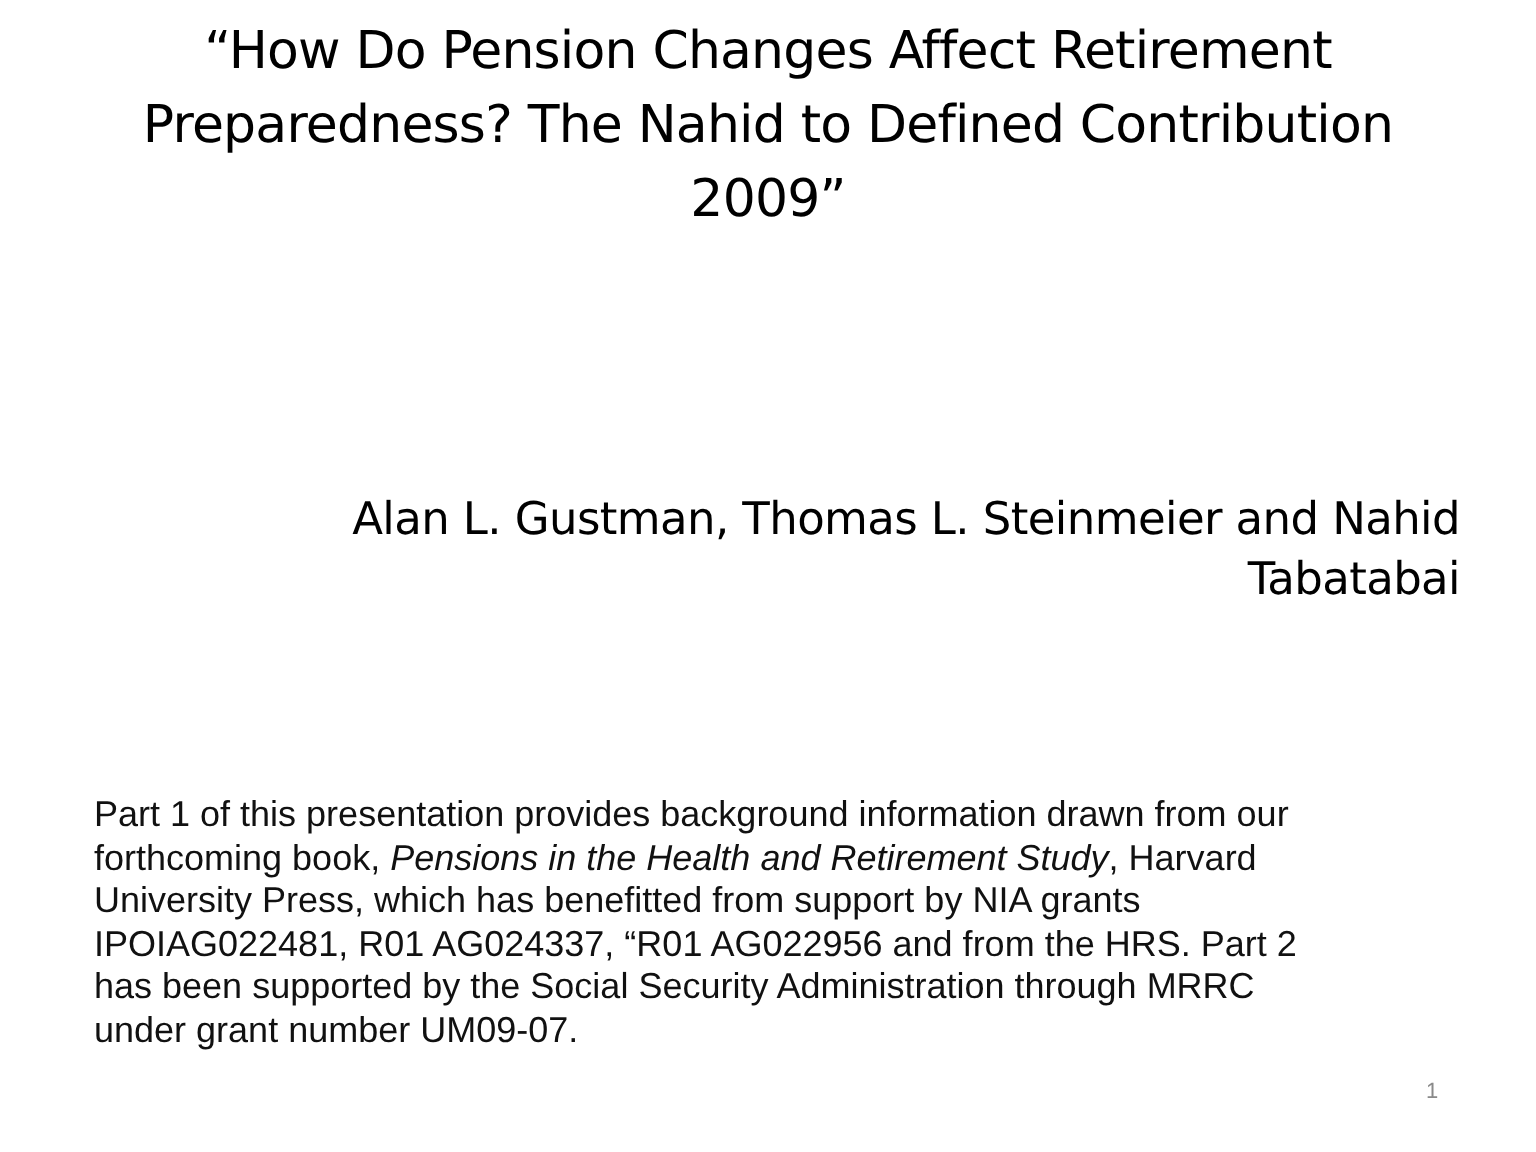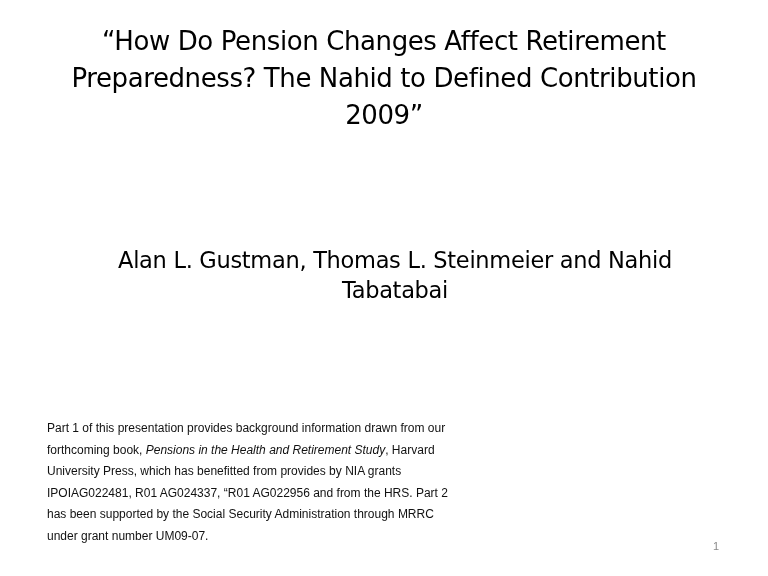--- a/index.html
+++ b/index.html
@@ -1,38 +1,38 @@
 <!DOCTYPE html>
 <html><head>
   <meta charset="utf-8">
   <style>
     html, body { margin: 0; padding: 0; background: #ffffff; }
     body {
       width: 768px; height: 576px; position: relative; overflow: hidden;
       font-family: "DejaVu Sans", sans-serif; color: #000;
     }
     .title {
-      position: absolute; left: 40px; top: 23px; width: 688px;
+      position: absolute; left: 40px; top: 8px; width: 688px;
       text-align: center;
       font-family: "DejaVu Sans", sans-serif;
       font-size: 26px; line-height: 37px; letter-spacing: -0.4px;
       font-weight: normal;
     }
     .title .line { display: block; white-space: nowrap; }
     .authors {
       position: absolute; left: 60px; top: 245px; width: 670px;
-      text-align: center;
+      text-align: right;
       font-family: "DejaVu Sans", sans-serif;
       font-size: 22.5px; line-height: 30px; letter-spacing: -0.3px;
     }
     .authors .line { display: block; white-space: nowrap; }
     .note {
-      position: absolute; left: 47px; top: 418px; width: 690px;
+      position: absolute; left: 47px; top: 397px; width: 690px;
       font-family: "Liberation Sans", sans-serif;
-      font-size: 12px; line-height: 21.6px; color: #111;
+      font-size: 18px; line-height: 21.6px; color: #111;
     }
     .note .line { display: block; white-space: nowrap; }
     .note i { font-style: italic; }
     .slide-number {
       position: absolute; left: 713px; top: 540px;
       font-family: "Liberation Sans", sans-serif;
       font-size: 11px; color: #8a8a8a;
     }
   </style>
 </head>
@@ -45,19 +45,19 @@
 </div>
 
 <div class="authors">
   <span class="line">Alan L. Gustman, Thomas L. Steinmeier and Nahid</span>
   <span class="line">Tabatabai</span>
 </div>
 
 <div class="note">
   <span class="line">Part 1 of this presentation provides background information drawn from our</span>
   <span class="line"><span>forthcoming book, </span><i>Pensions in the Health and Retirement Study</i><span>, Harvard</span></span>
-  <span class="line">University Press, which has benefitted from provides by NIA grants</span>
+  <span class="line">University Press, which has benefitted from support by NIA grants</span>
   <span class="line">IPOIAG022481, R01 AG024337, “R01 AG022956 and from the HRS. Part 2</span>
   <span class="line">has been supported by the Social Security Administration through MRRC</span>
   <span class="line">under grant number UM09-07.</span>
 </div>
 
 <div class="slide-number">1</div>
 
 </body></html>

